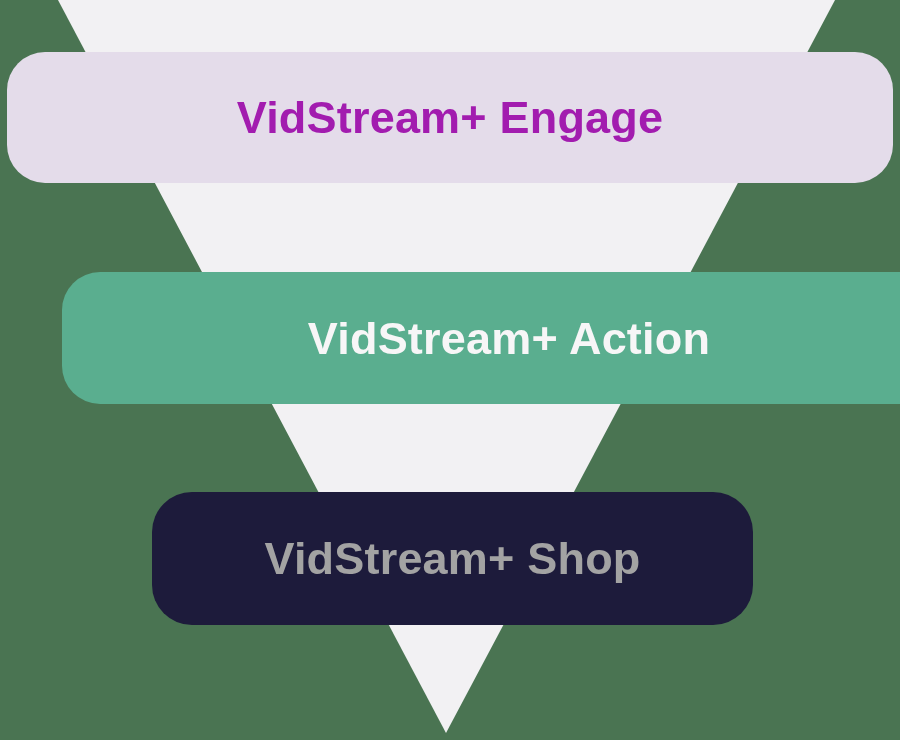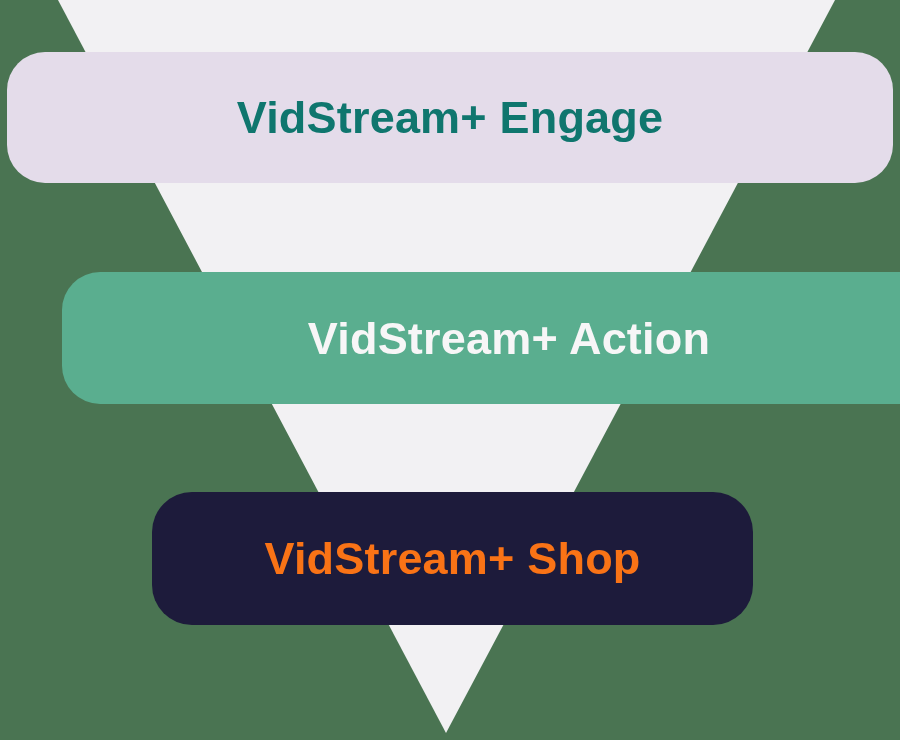--- a/index.html
+++ b/index.html
@@ -61,25 +61,25 @@
 </style>
 </head>
 <body style="background: rgb(74, 116, 82);">
 
 <div class="stage-canvas">
 
   <svg class="funnel-triangle" width="900" height="740" viewBox="0 0 900 740" aria-hidden="true">
     <polygon points="58,0 835,0 446,733" fill="#f2f1f3"></polygon>
   </svg>
 
-  <div class="funnel-stage stage-engage" style="background: rgb(228, 220, 234); color: #0f766e;">
+  <div class="funnel-stage stage-engage" style="background: rgb(228, 220, 234); color: #a21caf;">
     <span>VidStream+ Engage</span>
   </div>
 
   <div class="funnel-stage stage-action" style="background: rgb(90, 174, 143); color: rgb(247, 246, 247);">
     <span>VidStream+ Action</span>
   </div>
 
-  <div class="funnel-stage stage-shop" style="background: rgb(29, 27, 59); color: #f97316;">
+  <div class="funnel-stage stage-shop" style="background: rgb(29, 27, 59); color: #a3a3a3;">
     <span>VidStream+ Shop</span>
   </div>
 
 </div>
 
 </body></html>

